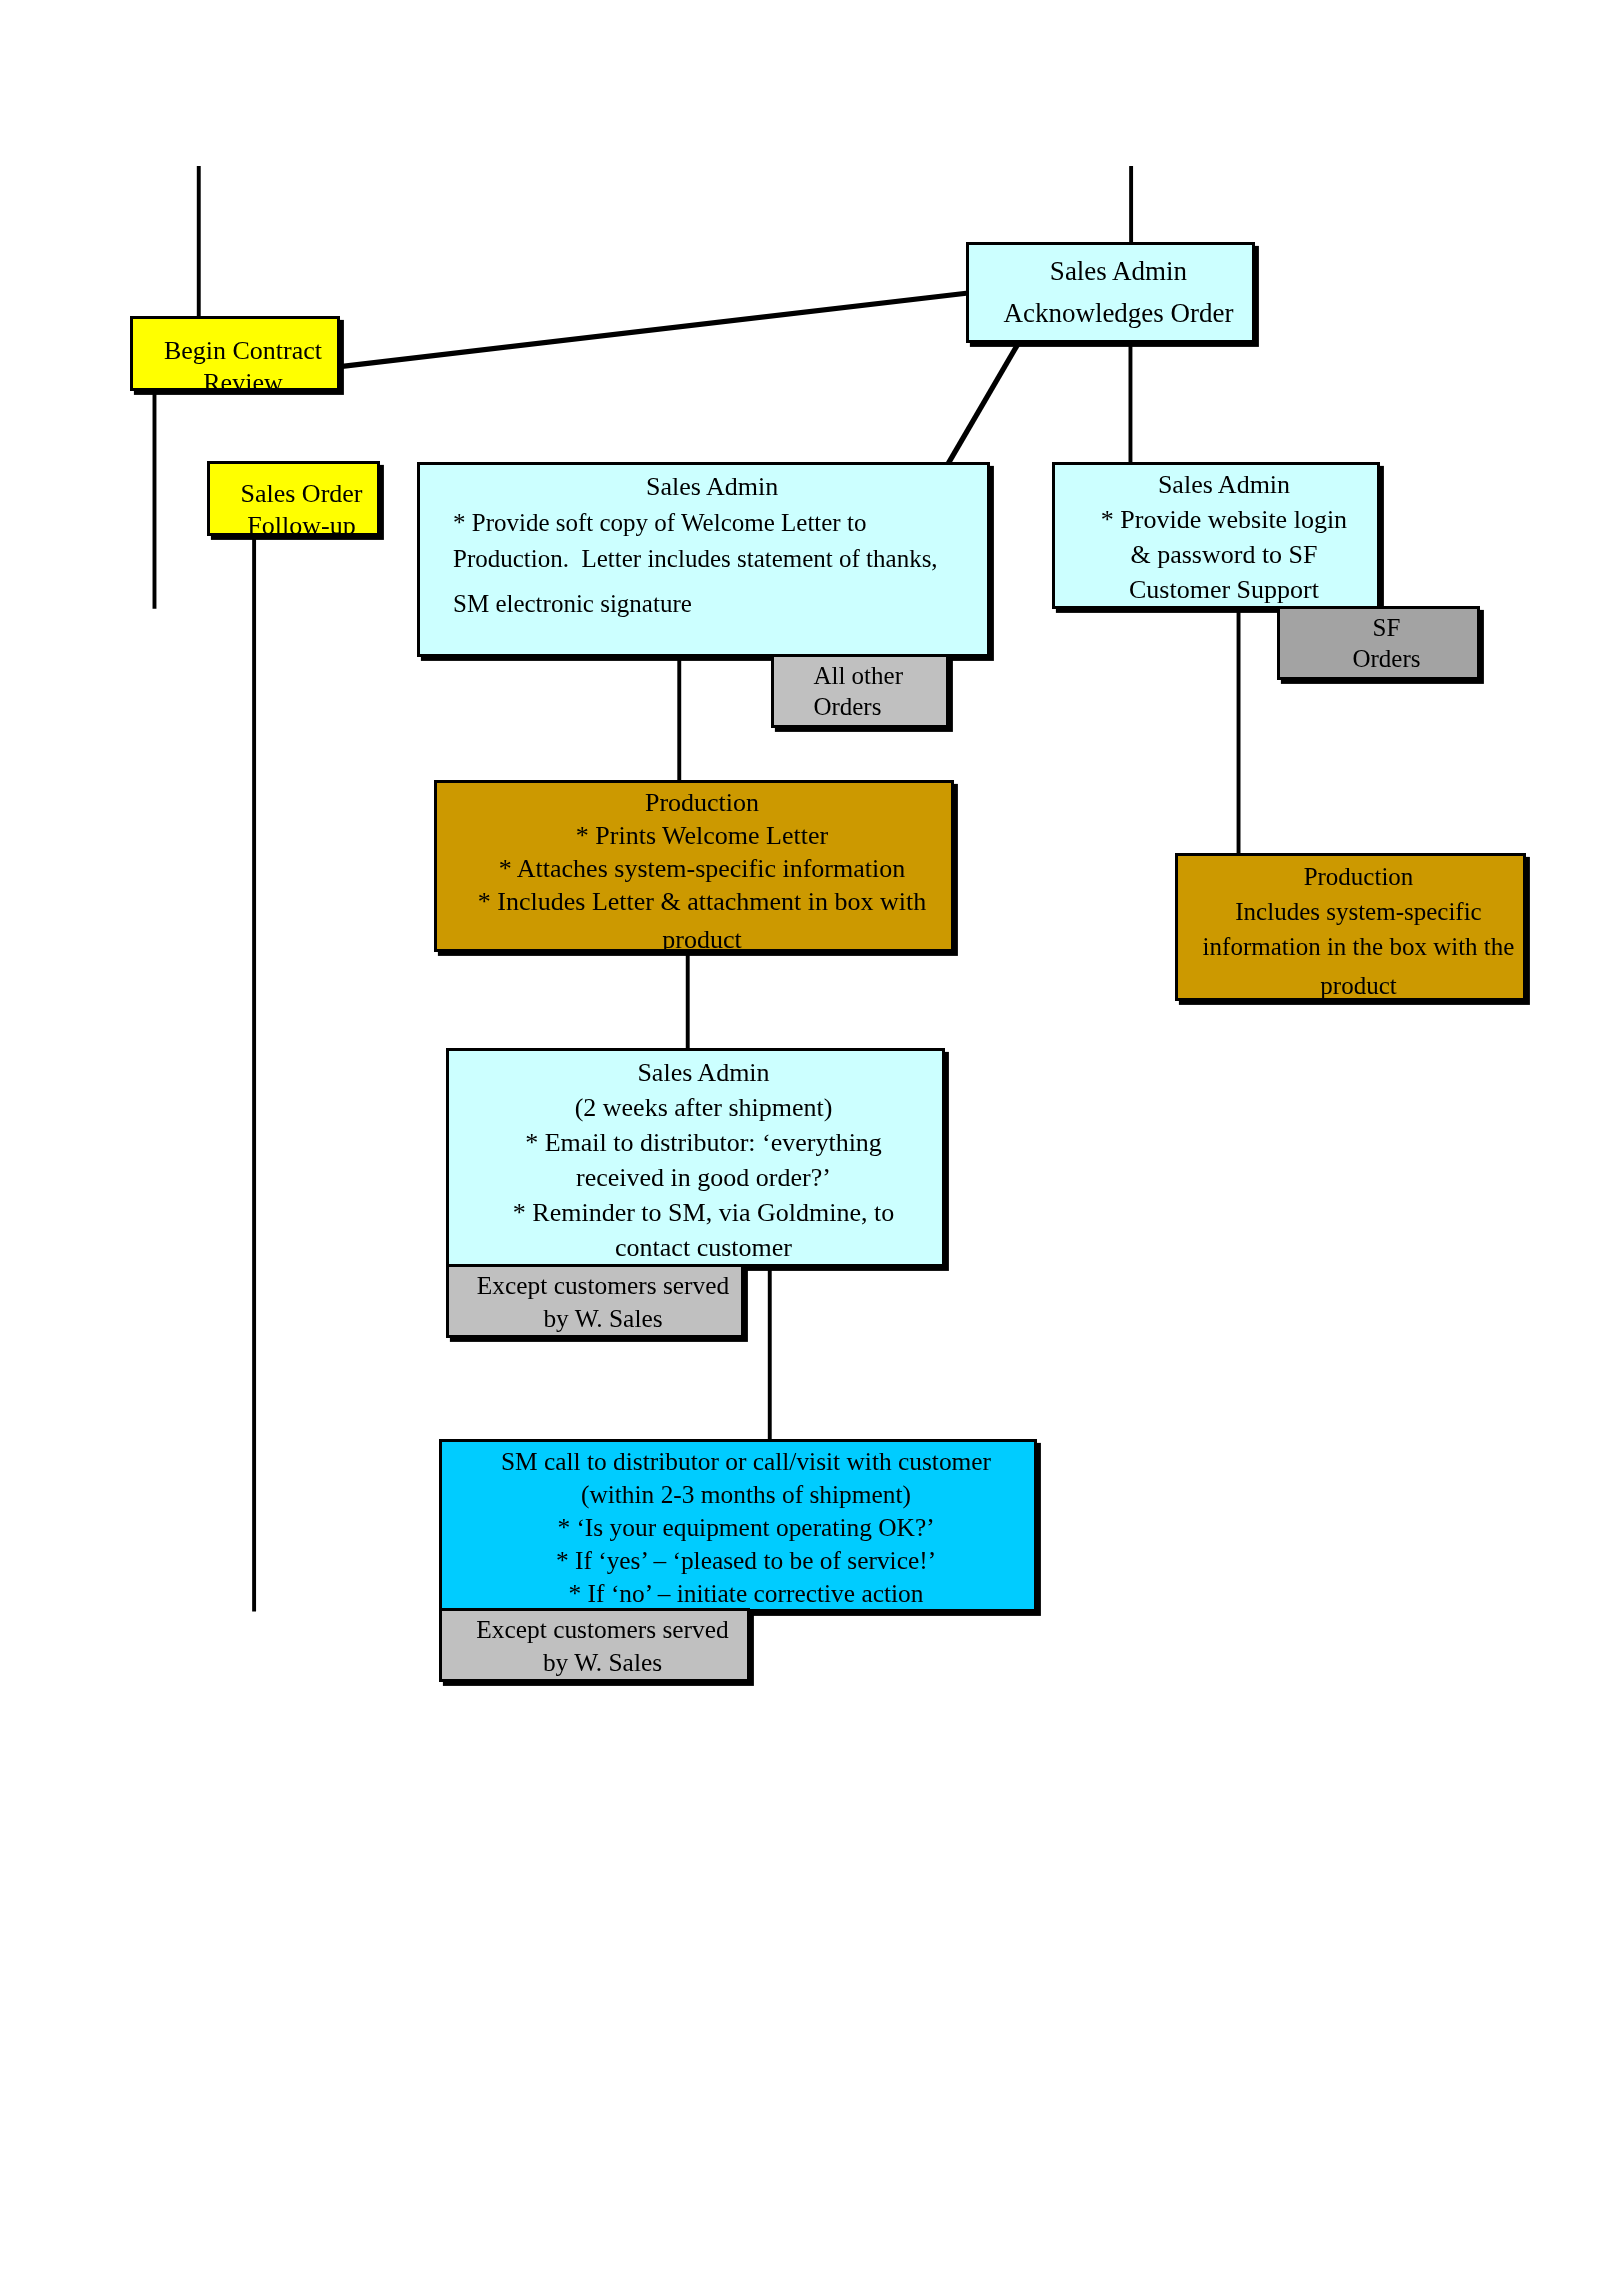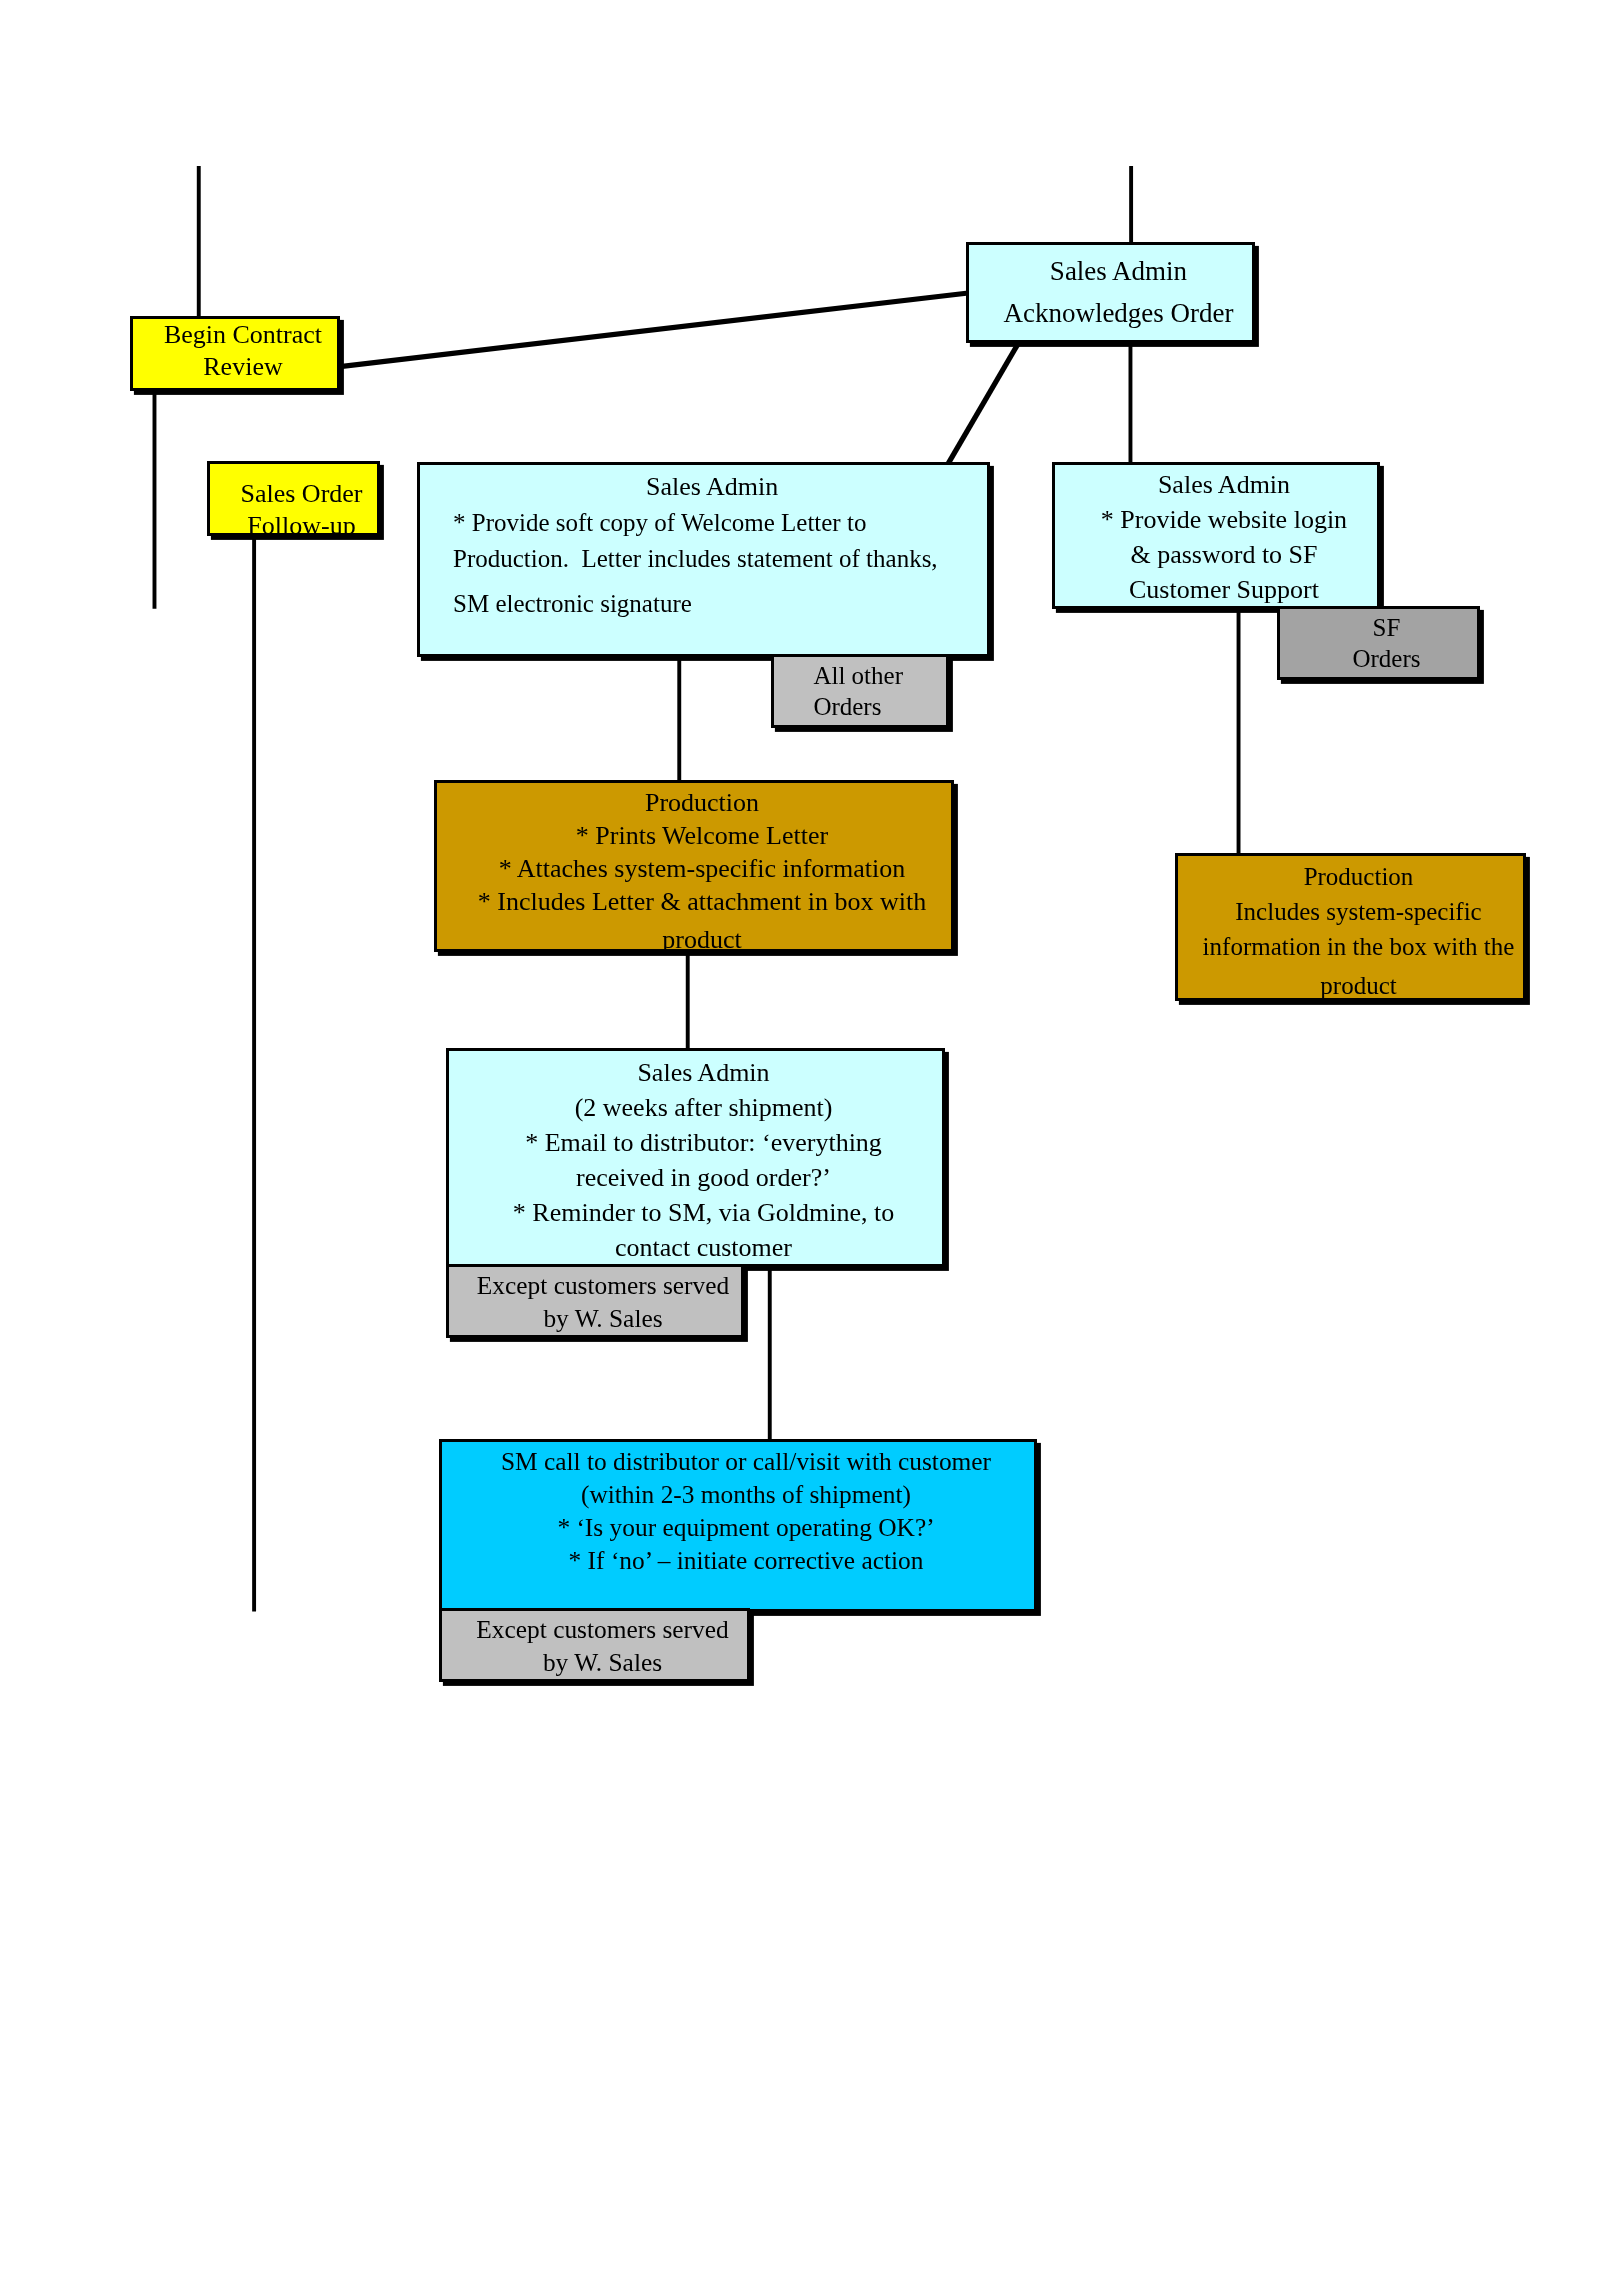--- a/index.html
+++ b/index.html
@@ -13,21 +13,21 @@
   #connectors{position:absolute;left:0;top:0;width:1617px;height:2284px;}
   .box{
     position:absolute;
     box-sizing:border-box;
     border:3.9px solid #000;
     box-shadow:3.9px 3.9px 0 #000;
     text-align:center;
   }
   .ln{white-space:pre-wrap;margin-left:16px;}
   
-  .b-begin   {left:130px;top:316px;width:210px;height:75px;font-size:26px;line-height:32px;padding-top:0;}
+  .b-begin   {left:130px;top:316px;width:210px;height:75px;font-size:26px;line-height:32px;padding-top:16px;}
   .b-sof     {left:207px;top:461px;width:173px;height:75px;font-size:26px;line-height:32px;padding-top:14px;}
   .b-ack     {left:966px;top:242px;width:289px;height:101px;font-size:27px;line-height:42px;padding-top:5.2px;}
   .b-welcome {left:417px;top:462px;width:573px;height:195px;font-size:25px;line-height:36px;padding:3.9px 15.6px 0 17px;text-align:left;}
   .b-welcome .center{text-align:center;font-size:26px;}
   .b-welcome .gap{margin-top:9px;}
   .b-login   {left:1052px;top:462px;width:328px;height:147px;font-size:26px;line-height:35px;padding-top:2px;}
   .b-sforders{left:1277px;top:606px;width:203px;height:74px;font-size:25px;line-height:31px;padding-top:2.6px;}
   .b-allother{left:771px;top:654px;width:178px;height:74px;font-size:25px;line-height:31px;padding:2.6px 0 0 23.4px;text-align:left;}
   .b-prod    {left:434px;top:780px;width:520px;height:172px;font-size:26px;line-height:33px;padding-top:2.6px;}
   .b-prod .gap{margin-top:5.2px;}
@@ -122,20 +122,21 @@
 
   <div class="box b-except1" style="background: rgb(192, 192, 192);">
     <div class="ln">Except customers served</div>
     <div class="ln">by W. Sales</div>
   </div>
 
   <div class="box b-smcall" style="background: rgb(0, 204, 255);">
     <div class="ln">SM call to distributor or call/visit with customer</div>
     <div class="ln">(within 2-3 months of shipment)</div>
     <div class="ln">* ‘Is your equipment operating OK?’</div>
+    <div class="ln">* If ‘yes’ – ‘pleased to be of service!’</div>
     <div class="ln">* If ‘no’ – initiate corrective action</div>
   </div>
 
   <div class="box b-except2" style="background: rgb(192, 192, 192);">
     <div class="ln">Except customers served</div>
     <div class="ln">by W. Sales</div>
   </div>
 
 </div>
 

